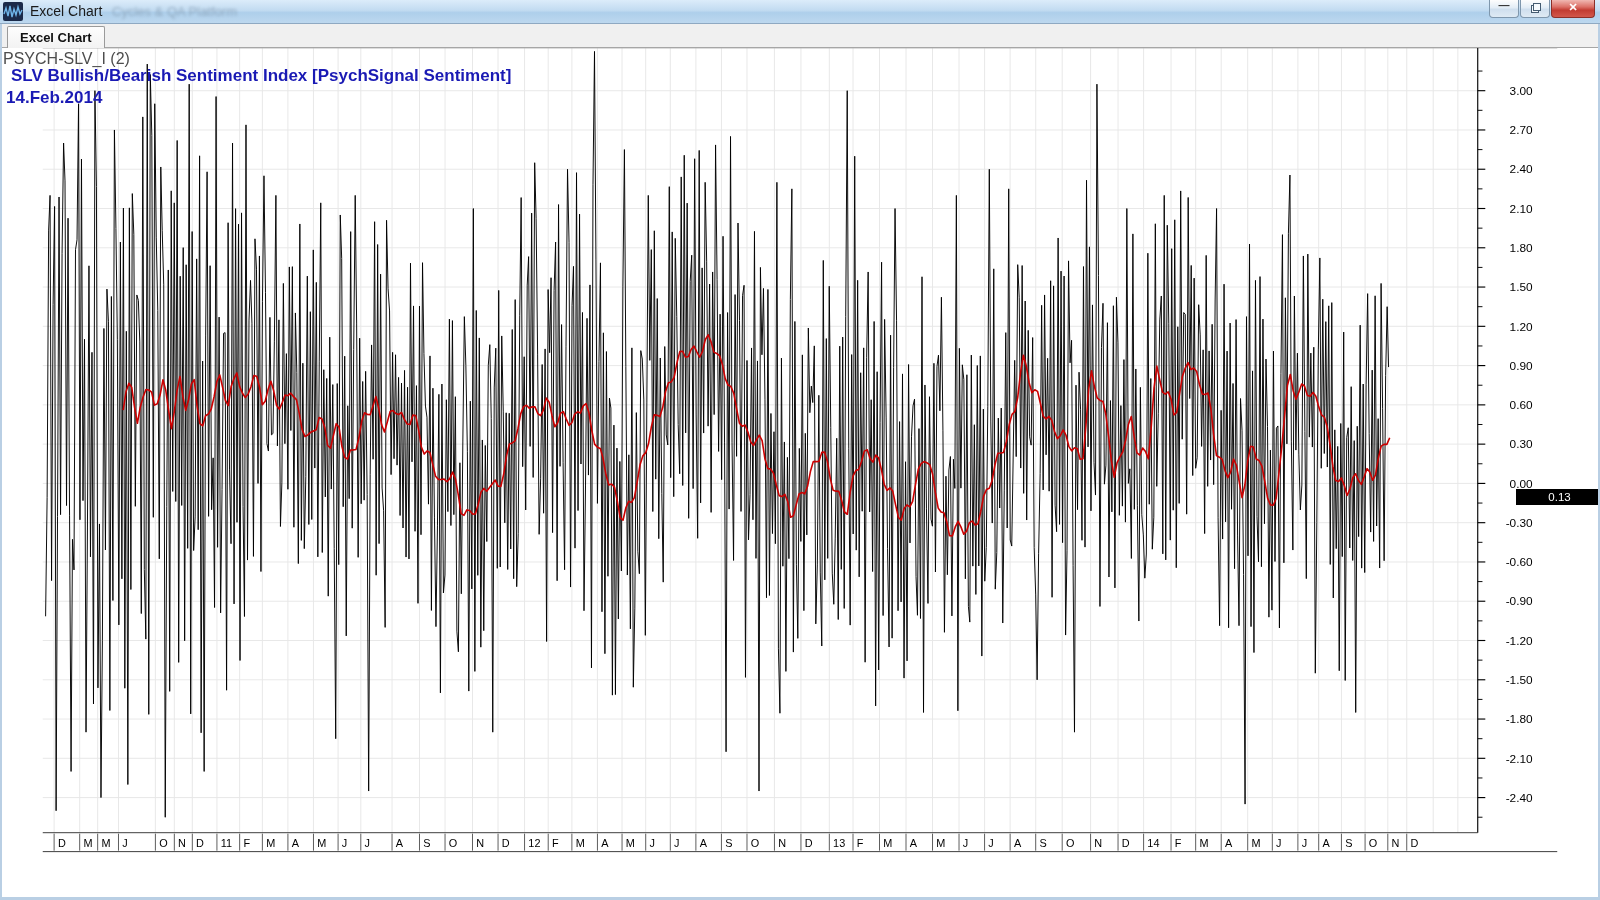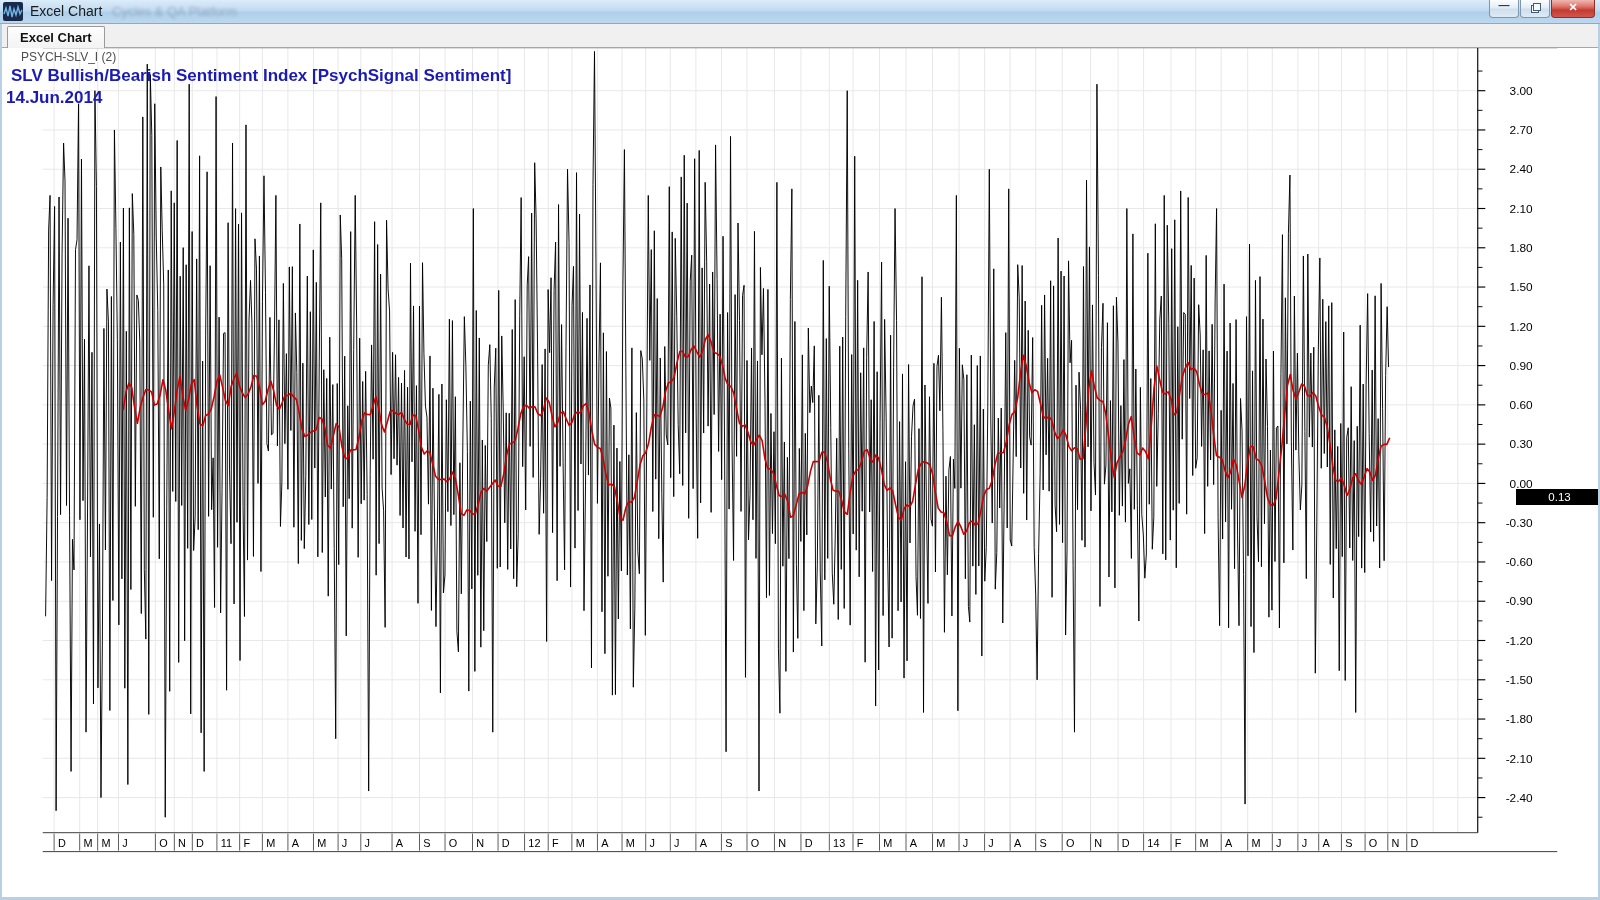--- a/index.html
+++ b/index.html
@@ -36,21 +36,21 @@
     background:linear-gradient(#fdfdfd,#f2f2f2);border:1px solid #9a9a9a;border-bottom:none;
     border-radius:2px 2px 0 0;font-size:13px;font-weight:bold;color:#111;line-height:21px;}
   #tab-menu-btn{position:absolute;left:1564px;top:28px;width:16px;height:16px;
     font-size:10px;color:#333;text-align:center;line-height:16px;cursor:default;}
   #tab-close-btn{position:absolute;left:1583px;top:27px;width:16px;height:16px;
     font-size:12px;color:#222;text-align:center;line-height:16px;cursor:default;}
 
   
   #chart-area{position:absolute;left:0;top:48px;width:1600px;height:850px;background:#fff;}
   #chart-svg{position:absolute;left:0;top:0;}
-  #series-id{position:absolute;left:9px;top:2px;font-size:12px;color:#4d4d4d;padding-left:12px;}
+  #series-id{position:absolute;left:3px;top:2px;font-size:16px;color:#4d4d4d;}
   #chart-title{position:absolute;left:11px;top:18px;font-size:17px;font-weight:bold;color:#1a1ab4;}
   #chart-date{position:absolute;left:6px;top:40px;font-size:17px;font-weight:bold;color:#1a1ab4;}
   #price-marker{position:absolute;left:1516px;width:84px;height:16px;background:#000;
     color:#fff;font-size:11.5px;line-height:16px;padding-left:3px;box-sizing:border-box;text-align:center;}
   .frame-edge{position:absolute;background:#b9cfe4;}
   #edge-left{left:0;top:24px;width:2px;height:876px;}
   #edge-right{left:1598px;top:24px;width:2px;height:876px;}
   #edge-bottom{left:0;top:897px;width:1600px;height:3px;}
 </style>
 </head>
@@ -330,20 +330,20 @@
         <text x="1376" y="892" font-size="11.5" font-family="Liberation Sans, sans-serif" fill="#000">S</text>
         <line x1="1397" y1="878" x2="1397" y2="896" stroke="#555" stroke-width="1"></line>
         <text x="1401" y="892" font-size="11.5" font-family="Liberation Sans, sans-serif" fill="#000">O</text>
         <line x1="1421" y1="878" x2="1421" y2="896" stroke="#555" stroke-width="1"></line>
         <text x="1425" y="892" font-size="11.5" font-family="Liberation Sans, sans-serif" fill="#000">N</text>
         <line x1="1441" y1="878" x2="1441" y2="896" stroke="#555" stroke-width="1"></line>
         <text x="1445" y="892" font-size="11.5" font-family="Liberation Sans, sans-serif" fill="#000">D</text>
       </svg>
     <div id="series-id">PSYCH-SLV_I (2)</div>
     <div id="chart-title">SLV Bullish/Bearish Sentiment Index [PsychSignal Sentiment]</div>
-    <div id="chart-date">14.Jun.2014</div>
+    <div id="chart-date">14.Feb.2014</div>
     <div id="price-marker" style="top: 441.021px;">0.13</div>
   </div>
 
   <div class="frame-edge" id="edge-left"></div>
   <div class="frame-edge" id="edge-right"></div>
   <div class="frame-edge" id="edge-bottom"></div>
 </div>
 
 </body></html>

